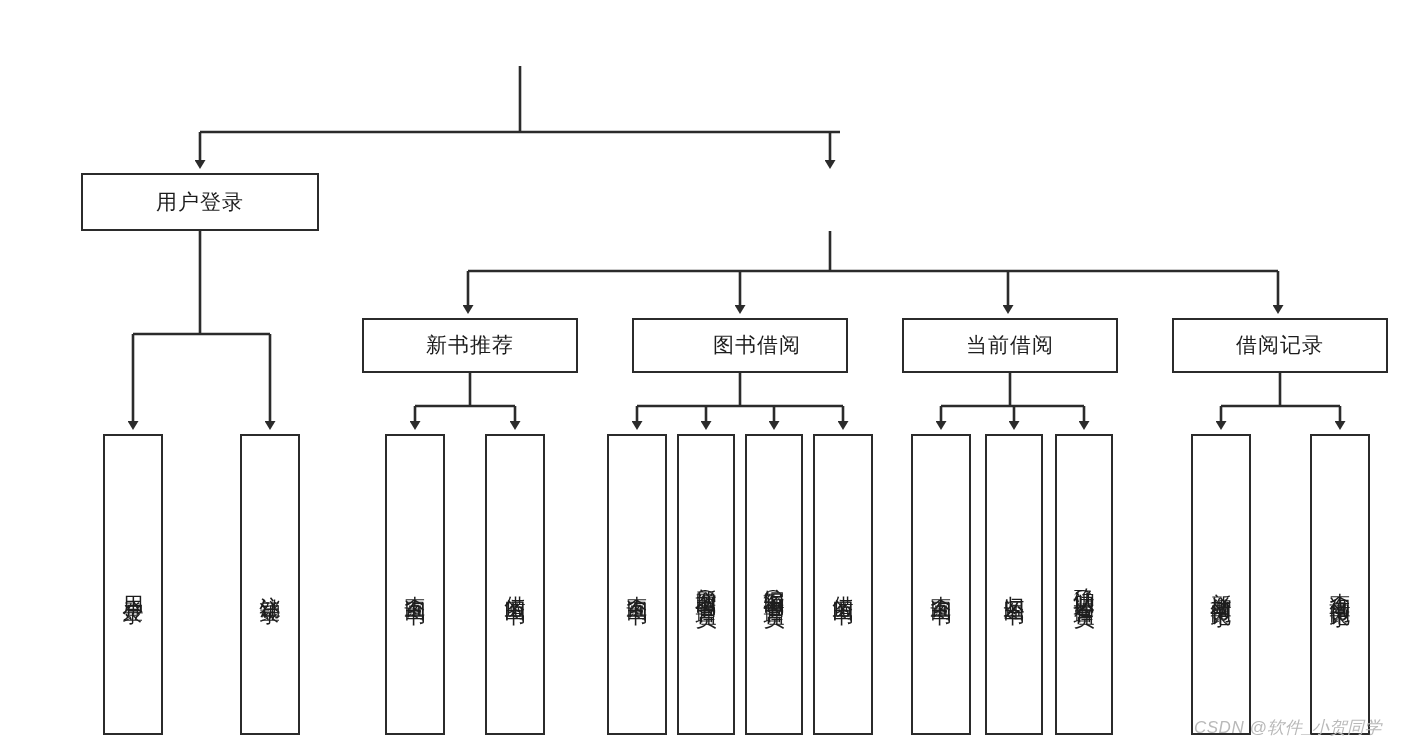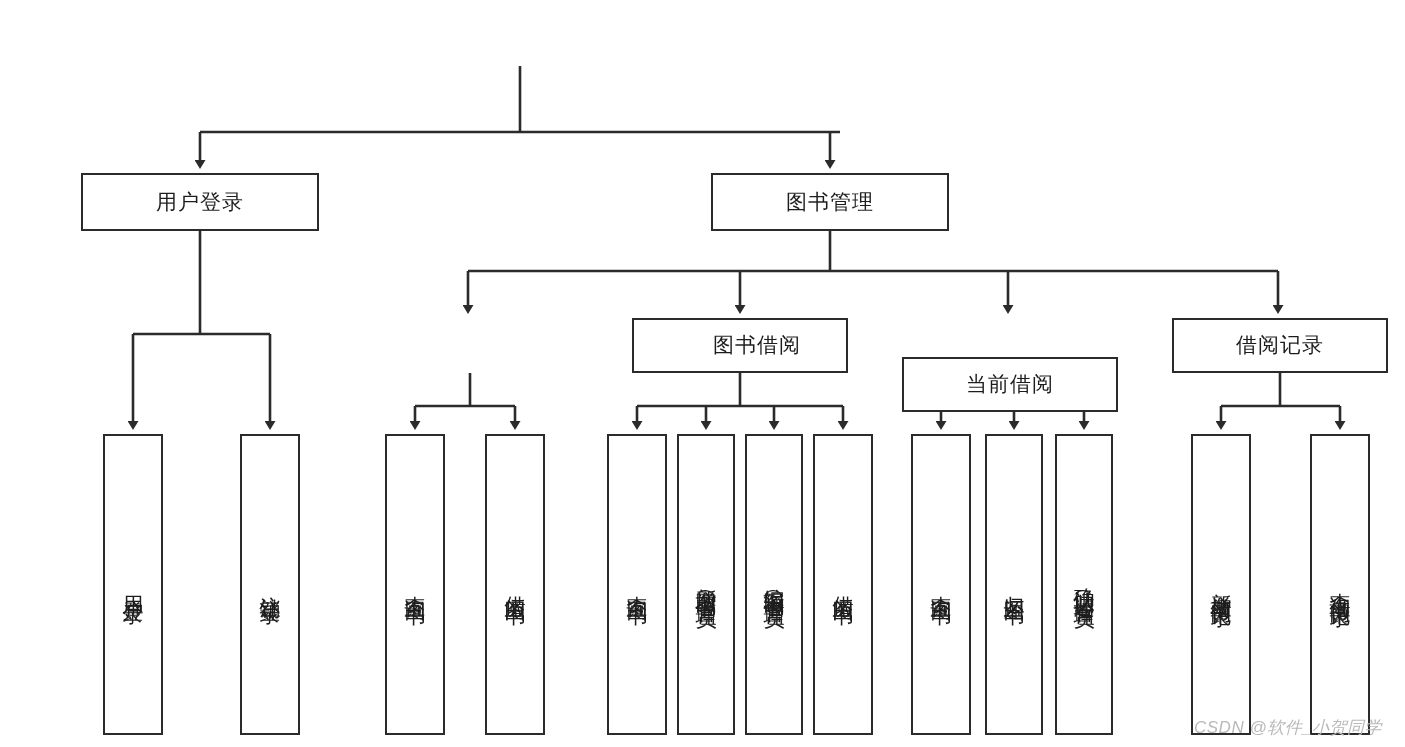--- a/index.html
+++ b/index.html
@@ -132,28 +132,28 @@
       <path d="M1221,406 L1340,406"></path>
       <path d="M1221,406 L1221,422" marker-end="url(#arrow)"></path>
       <path d="M1340,406 L1340,422" marker-end="url(#arrow)"></path>
     </g>
   </svg>
 
 
   <div class="node" id="n-l2-0" style="left: 81px; top: 173px; width: 238px; height: 58px;">
     <span class="label">用户登录</span>
   </div>
-  <div class="node" id="n-l2-1" style="left: 711px; top: 173px; width: 238px; height: 58px;">
-    <span class="label">图书管理</span>
-  </div>
-
+
+  <div class="node" id="n-l3-0" style="left: 362px; top: 318px; width: 216px; height: 55px;">
+    <span class="label">新书推荐</span>
+  </div>
   <div class="node" id="n-l3-1" style="left: 632px; top: 318px; width: 216px; height: 55px; padding-left: 34px;">
     <span class="label">图书借阅</span>
   </div>
-  <div class="node" id="n-l3-2" style="left: 902px; top: 318px; width: 216px; height: 55px; margin-top: 39px;">
+  <div class="node" id="n-l3-2" style="left: 902px; top: 318px; width: 216px; height: 55px;">
     <span class="label">当前借阅</span>
   </div>
   <div class="node" id="n-l3-3" style="left: 1172px; top: 318px; width: 216px; height: 55px; justify-content: center;">
     <span class="label">借阅记录</span>
   </div>
 
   <div class="node vertical" id="n-lf-0" style="left: 103px; top: 434px; width: 60px; height: 301px;">
     <span class="label">用户登录</span>
   </div>
   <div class="node vertical" id="n-lf-1" style="left: 240px; top: 434px; width: 60px; height: 301px;">

